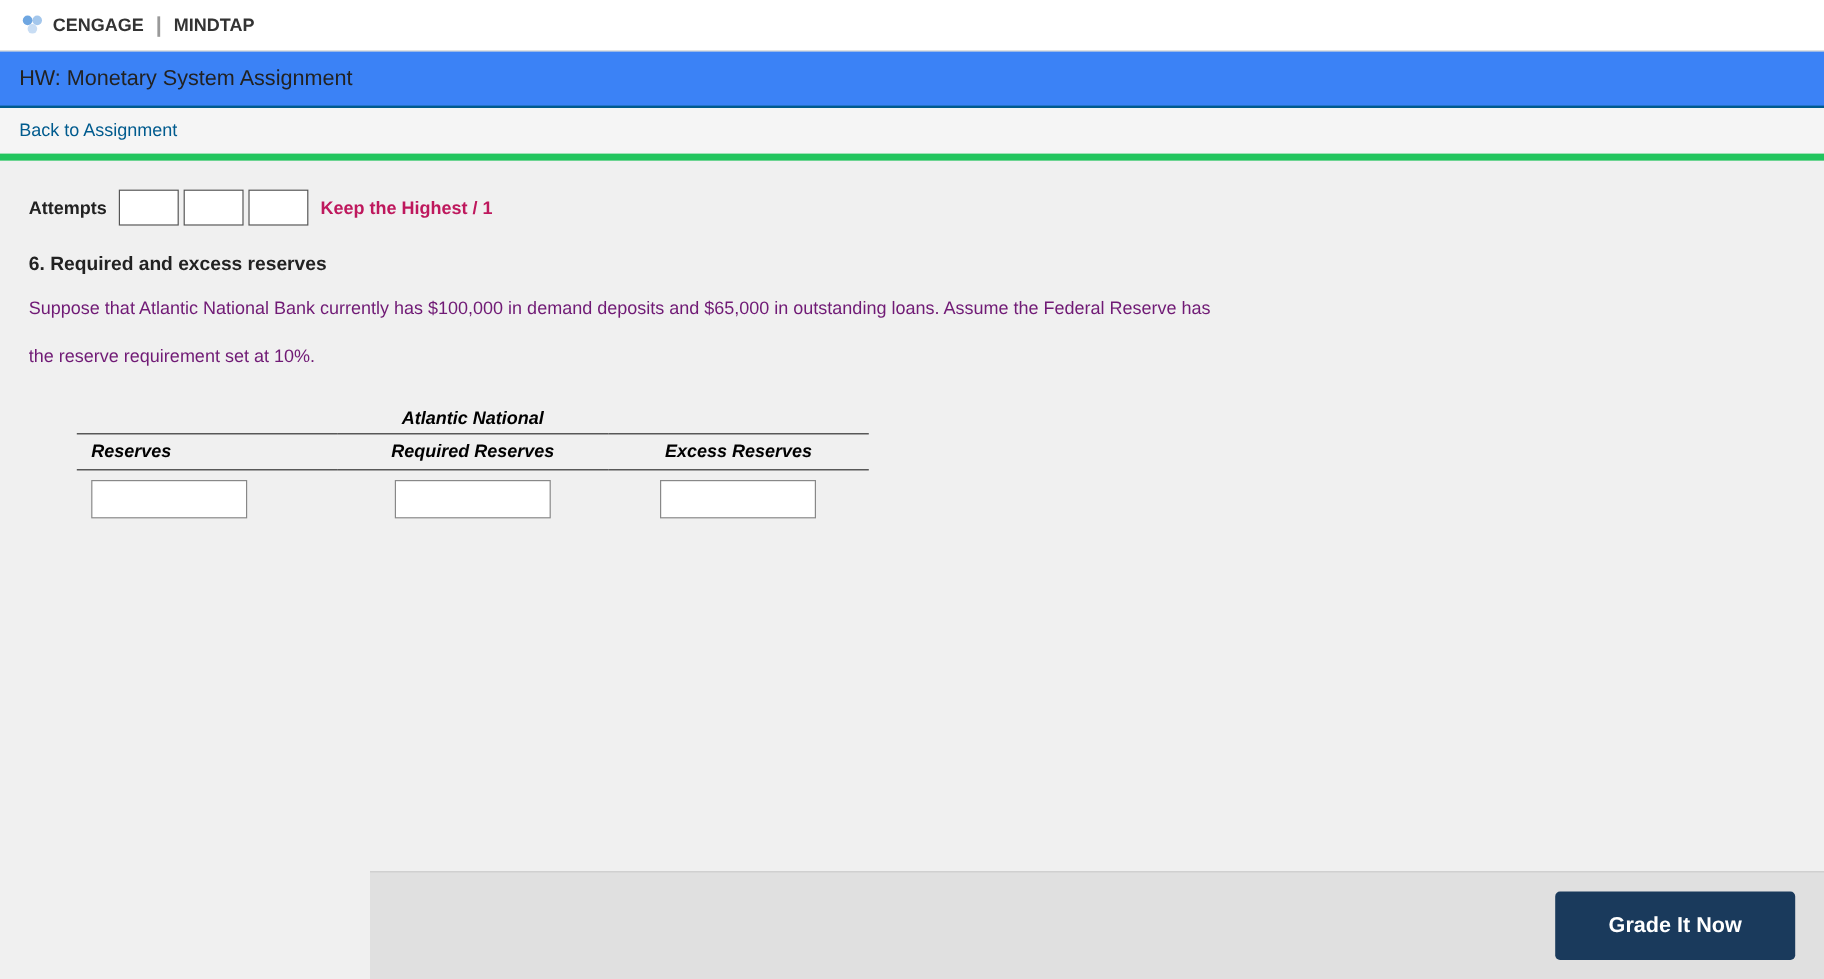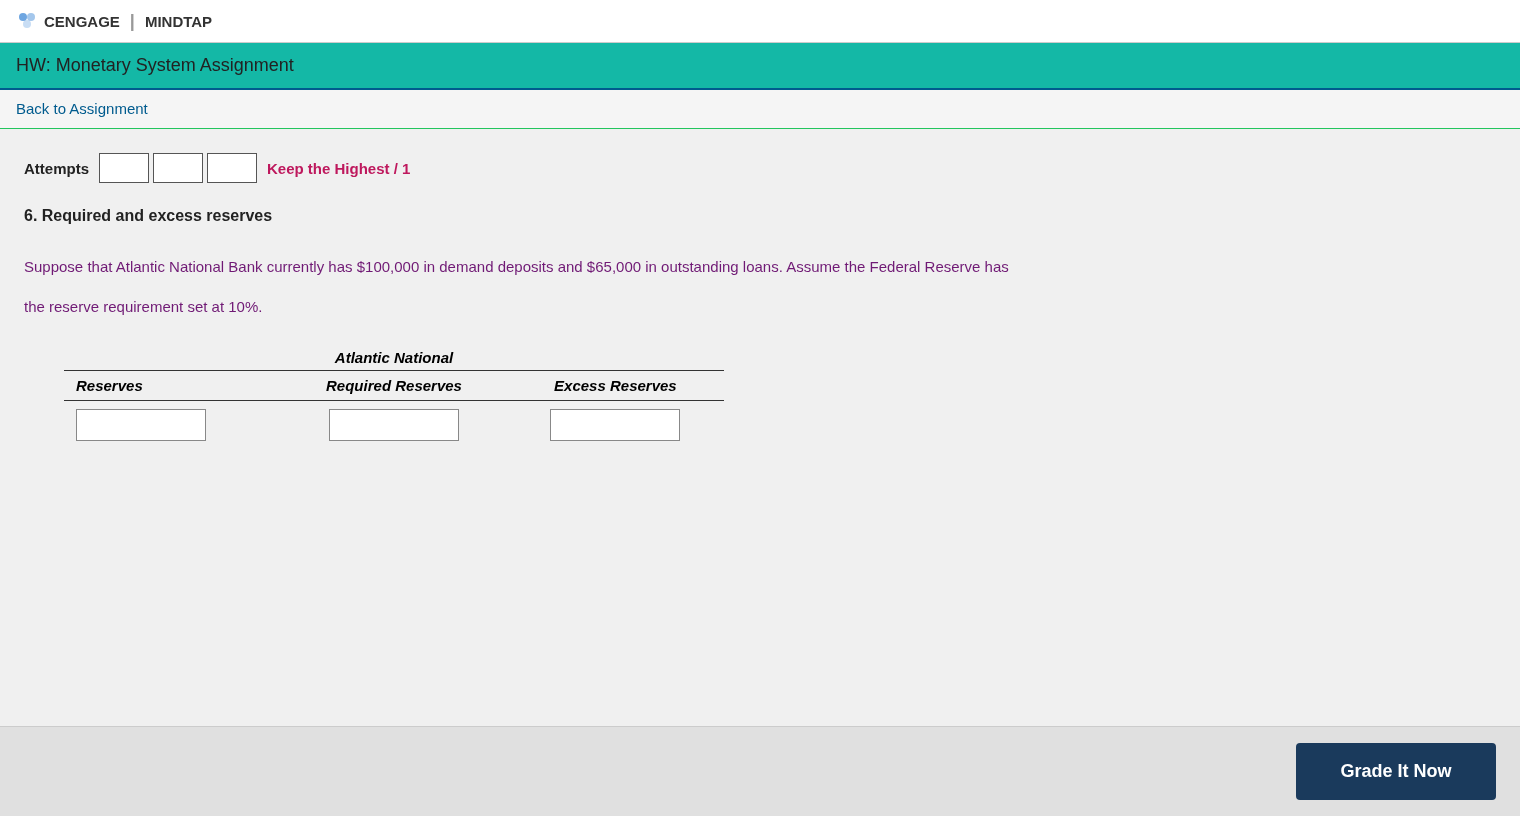--- a/index.html
+++ b/index.html
@@ -33,32 +33,32 @@
       color: #333;
     }
 
     .divider-bar {
       color: #999;
       font-size: 18px;
       margin: 0 4px;
     }
 
     .hw-title-bar {
-      background-color: #14b8a6;
+      background-color: #3b82f6;
       border-bottom: 2px solid #005b8e;
       padding: 12px 16px;
       font-size: 18px;
       font-weight: normal;
       color: #222;
     }
 
     .back-link-bar {
       background-color: #f5f5f5;
       padding: 10px 16px;
-      border-bottom: 1px solid #22c55e;
+      border-bottom: 6px solid #22c55e;
     }
 
     .back-link {
       color: #005b8e;
       font-size: 15px;
       cursor: pointer;
       text-decoration: none;
     }
 
     .main-content {
@@ -96,21 +96,21 @@
       font-size: 15px;
       font-weight: bold;
       color: #be185d;
       margin-left: 0;
     }
 
     .question-title {
       font-size: 16px;
       font-weight: bold;
       color: #222;
-      margin-bottom: 30px;
+      margin-bottom: 16px;
     }
 
     .question-text {
       font-size: 15px;
       color: #701a75;
       line-height: 1.6;
       margin-bottom: 16px;
       max-width: 1200px;
     }
 
@@ -173,21 +173,21 @@
       border: 1px solid #888;
       background: #fff;
       padding: 4px 8px;
       font-size: 14px;
     }
 
     .bottom-bar {
       position: fixed;
       bottom: 0;
       right: 0;
-      width: 1520px;
+      width: 1212px;
       background-color: #e0e0e0;
       border-top: 1px solid #ccc;
       padding: 16px 24px;
       display: flex;
       justify-content: flex-end;
       gap: 16px;
       align-items: flex-end;
     }
 
     .btn-grade {

